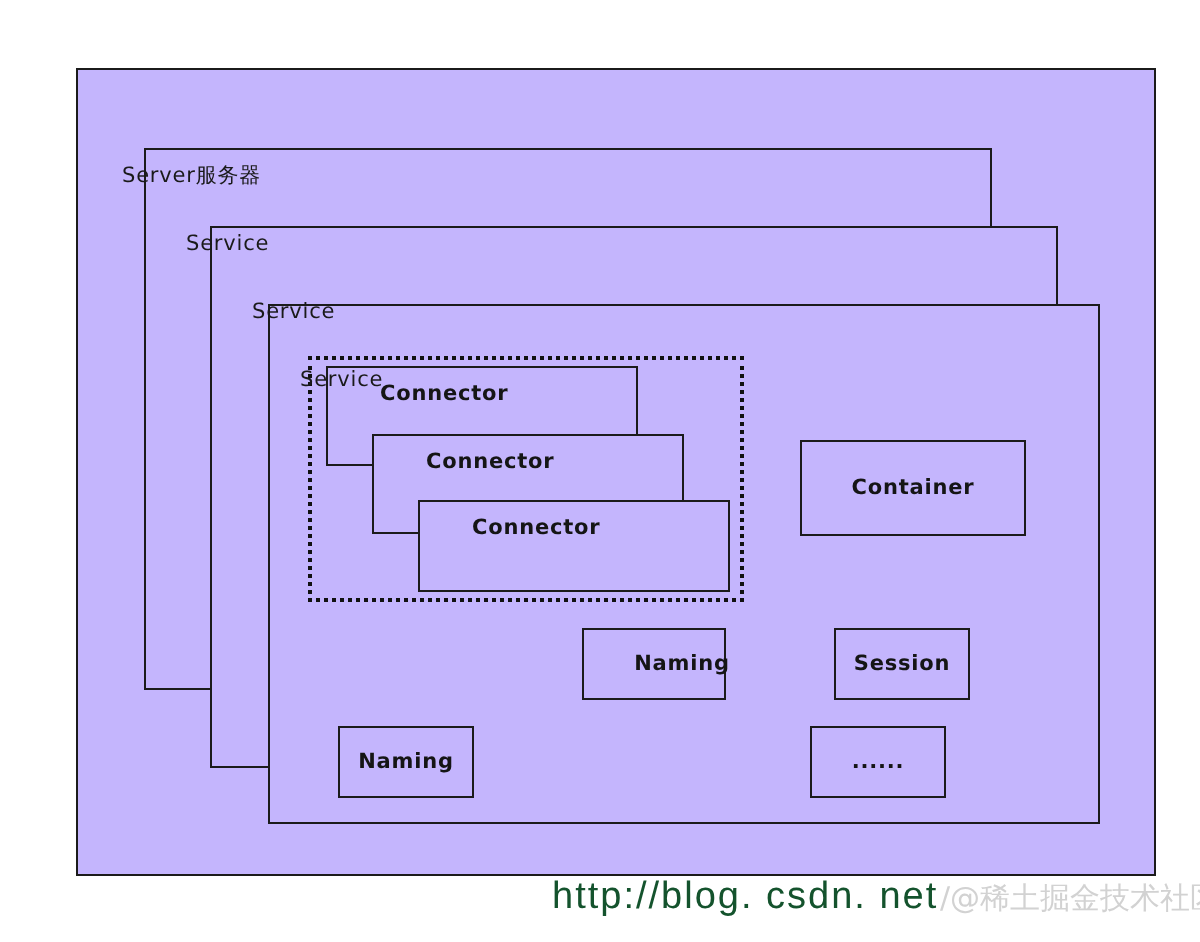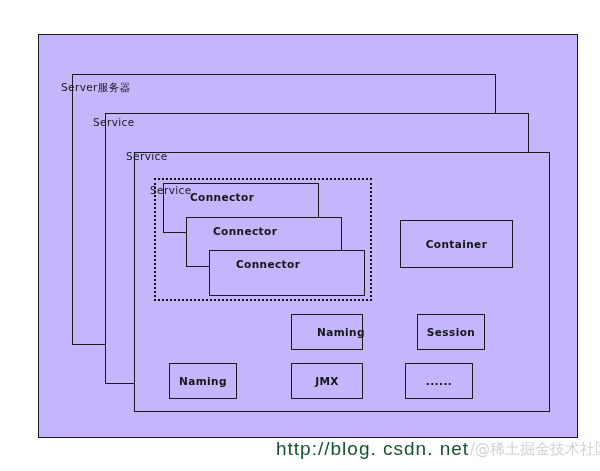--- a/index.html
+++ b/index.html
@@ -149,23 +149,20 @@
   </div>
 
   <div class="box inner" style="left:405px; top:314px; width:68px; height:36px;margin-left:12px;">
     <div class="leaf-label">Session</div>
   </div>
 
   <div class="box inner" style="left:169px; top:363px; width:68px; height:36px;">
     <div class="leaf-label">Naming</div>
   </div>
 
-  <div class="box inner" style="left:291px; top:363px; width:72px; height:36px;">
-    <div class="leaf-label">JMX</div>
-  </div>
 
   <div class="box inner" style="left:405px; top:363px; width:68px; height:36px;">
     <div class="leaf-label">......</div>
   </div>
 
   <div class="watermark watermark-url">http://blog. csdn. net</div>
   <div class="watermark watermark-brand">/@稀土掘金技术社区</div>
 
 </div>
 

